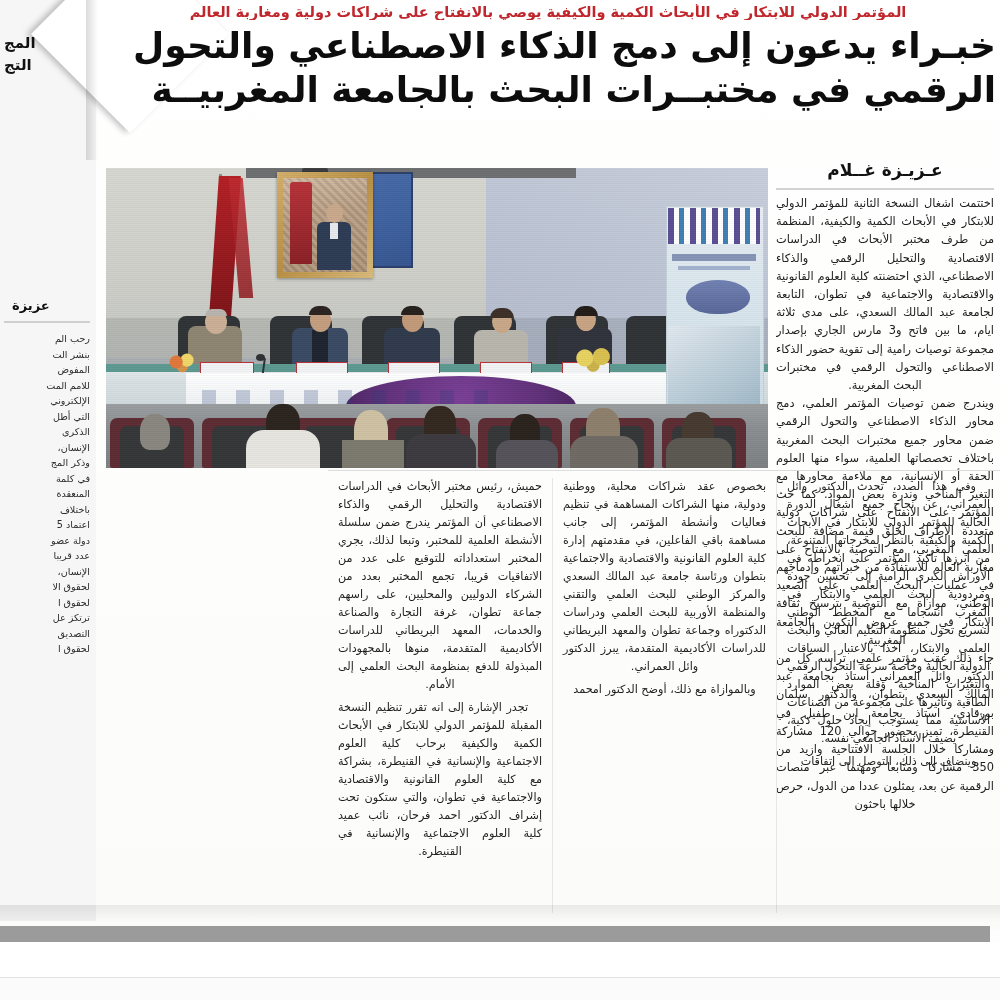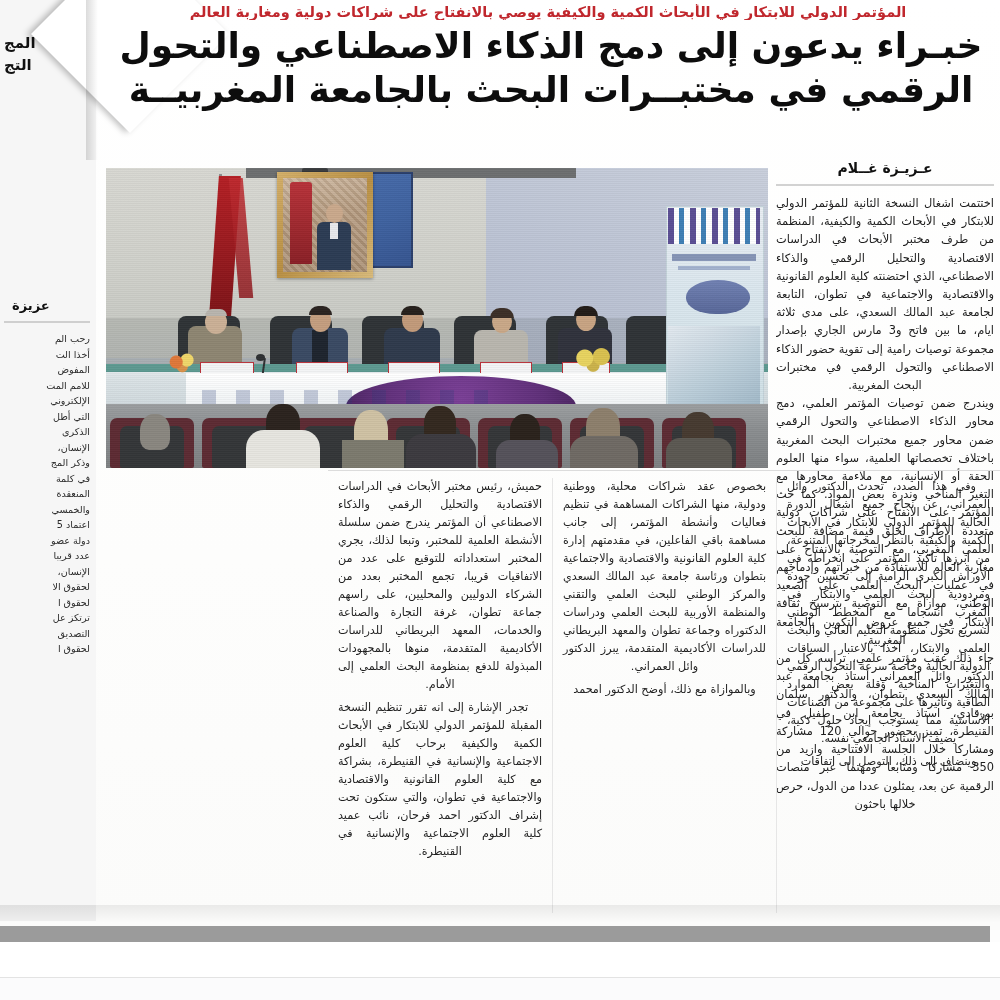--- a/index.html
+++ b/index.html
@@ -70,36 +70,36 @@
     font-size:14.5px;font-weight:700;
     line-height:16px;
     white-space:nowrap;
     overflow:hidden;
     letter-spacing:-.2px;
   }
 
   
   #headline{
     position:absolute;right:4px;top:16px;width:890px;
-    text-align:center;
+    text-align:right;
     font-weight:900;
     color:#0d0d0d;
     font-size:36px;
     line-height:44px;
     letter-spacing:-.5px;
   }
   #headline .hl-line{display:block;white-space:nowrap;}
 
   
   #byline{
     position:absolute;right:6px;top:152px;width:218px;
     text-align:center;
   }
   #byline .bl-name{
-    font-size:14px;font-weight:700;color:#111;letter-spacing:2px;
+    font-size:17px;font-weight:700;color:#111;letter-spacing:2px;
   }
   #byline .bl-rule{height:2px;background:#d2d2d2;margin-top:8px;}
 
   
   #photo{
     position:absolute;right:232px;top:160px;width:662px;height:300px;
     background:#b9bfc4;
     overflow:hidden;
   }
   .ph{position:absolute;}
@@ -267,31 +267,31 @@
 
   <div id="left-strip">
     <div class="ls-pad">
       <div class="ls-head">المج</div>
       <div class="ls-head two">التج</div>
       <div style="height:212px"></div>
       <div class="ls-head" style="font-size:13px;margin:8px;">عزيزة</div>
       <div class="ls-rule"></div>
       <div class="ls-body">
         <div>رحب الم</div>
-        <div>أخذا الت</div>
+        <div>بنشر الت</div>
         <div>المفوض</div>
         <div>للامم المت</div>
         <div>الإلكتروني</div>
         <div>التي أطل</div>
         <div>الذكرى</div>
         <div>الإنسان،</div>
         <div>وذكر المج</div>
         <div>في كلمة</div>
         <div>المنعقدة</div>
-        <div>والخمسي</div>
+        <div>باختلاف</div>
         <div>اعتماد 5</div>
         <div>دولة عضو</div>
         <div>عدد قريبا</div>
         <div>الإنسان،</div>
         <div>لحقوق الا</div>
         <div>لحقوق ا</div>
         <div>ترتكز عل</div>
         <div>التصديق</div>
         <div>لحقوق ا</div>
       </div>

